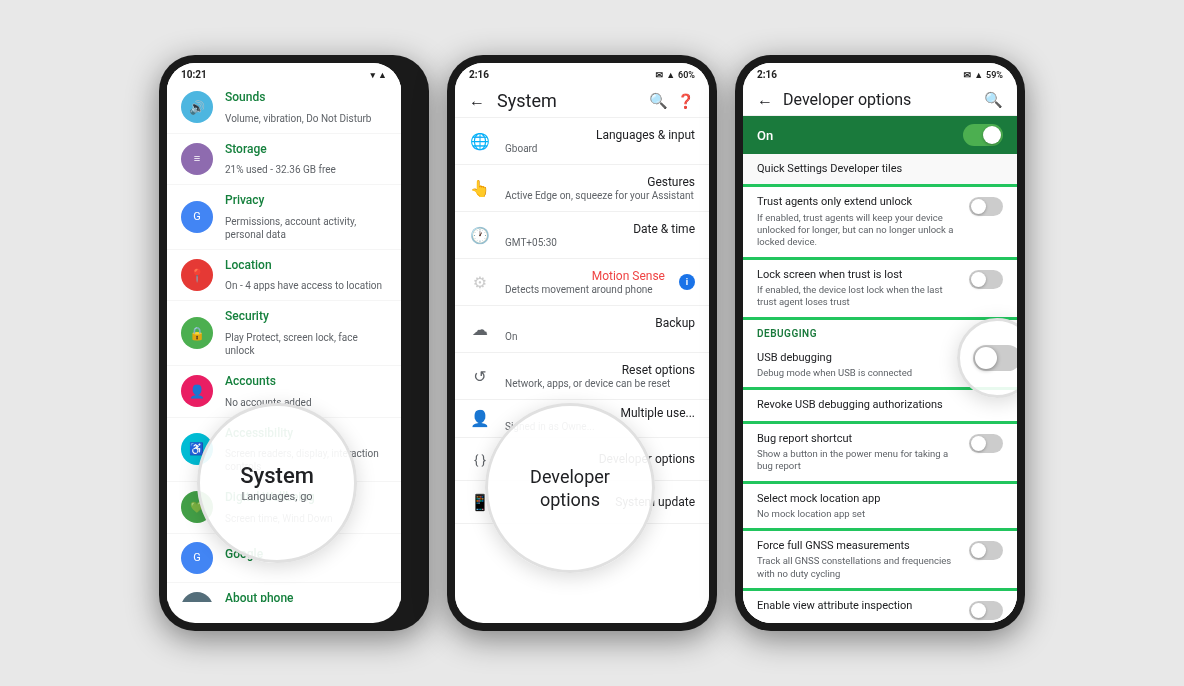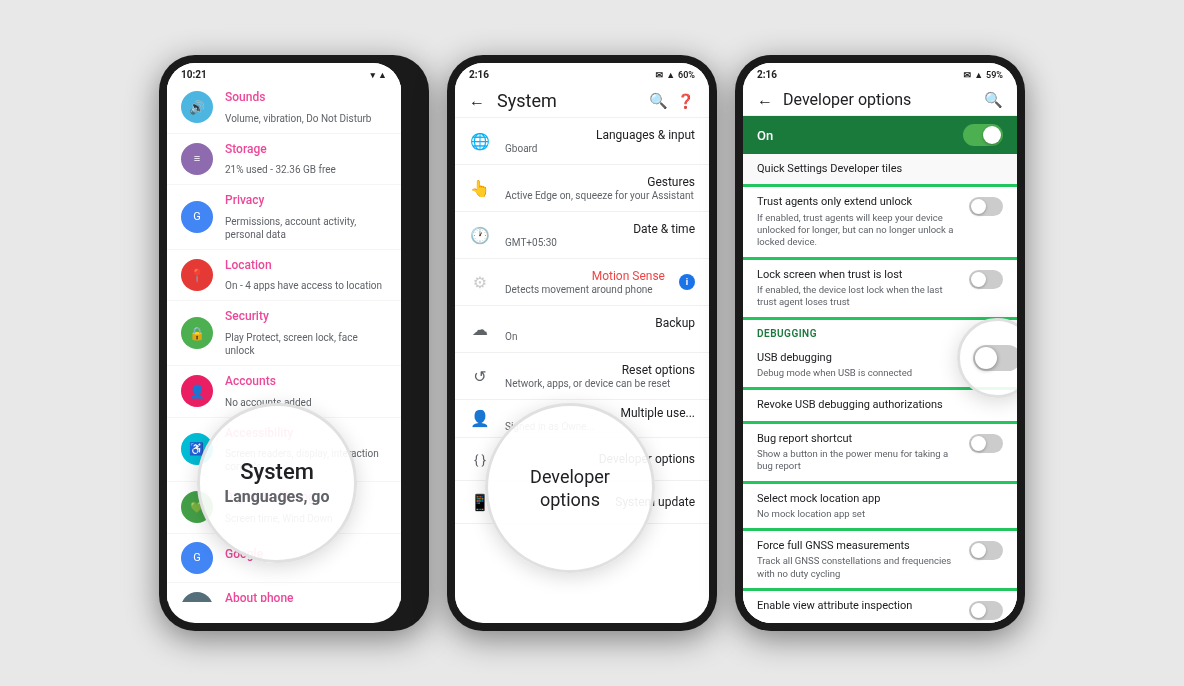--- a/index.html
+++ b/index.html
@@ -93,21 +93,21 @@
       border-radius: 50%;
       display: flex;
       align-items: center;
       justify-content: center;
       color: #fff;
       font-size: 15px;
       flex-shrink: 0;
     }
 
     .setting-text { flex: 1; min-width: 0; }
-    .setting-title { font-size: 12px; font-weight: 500; color: #ec4899; line-height: 1.3; }
+    .setting-title { font-size: 12px; font-weight: 500; color: #15803d; line-height: 1.3; }
     .setting-subtitle { font-size: 10px; color: #5f6368; line-height: 1.3; margin-top: 6px; }
 
     
     .circle-overlay {
       position: absolute;
       border-radius: 50%;
       background: rgba(255,255,255,0.92);
       display: flex;
       align-items: center;
       justify-content: center;
@@ -116,23 +116,23 @@
       font-weight: 400;
       color: #202124;
       border: 3px solid #e0e0e0;
       box-shadow: 0 4px 20px rgba(0,0,0,0.15);
       z-index: 10;
       text-align: center;
       line-height: 1.3;
     }
 
     .circle-subtitle {
-      font-size: 16px;
+      font-size: 11px;
       color: #5f6368;
-      font-weight: 700;
+      font-weight: 400;
     }
 
     
     .system-item {
       display: flex;
       align-items: center;
       padding: 10px 14px;
       border-bottom: 1px solid #f0f0f0;
       background: #fff;
       gap: 14px;

